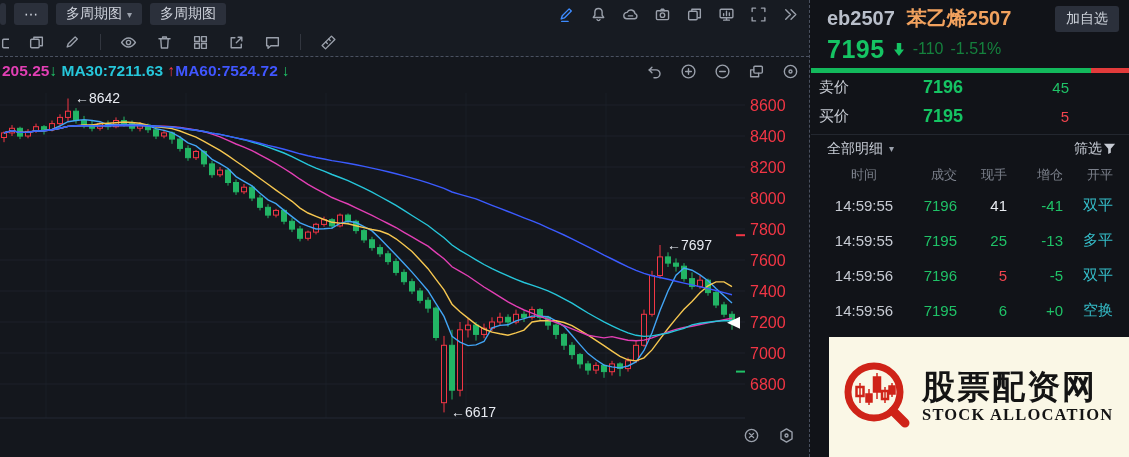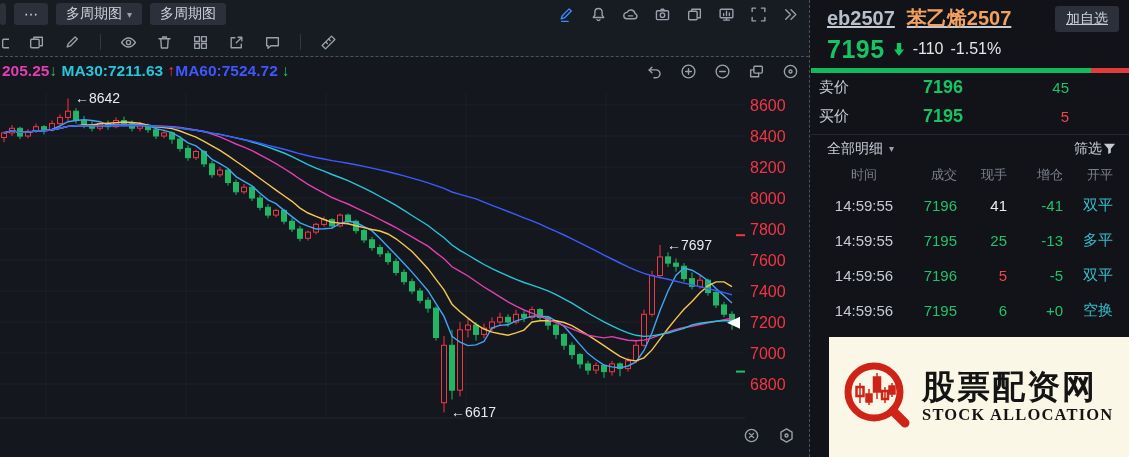--- a/index.html
+++ b/index.html
@@ -23,27 +23,27 @@
   .ic.blue{stroke:#3d8bff;}
   .ic.small{width:15px;height:15px;}
   .stub2{width:9px;overflow:hidden;margin-left:-12px;}
   .indicator-row{position:absolute;left:0;top:58px;width:100%;height:26px;display:flex;align-items:center;
                  padding-left:2px;box-sizing:border-box;font-size:15.5px;font-weight:bold;gap:2px;}
   .indicator-row .icons-right{gap:17px;font-weight:normal;}
   #chart-svg{position:absolute;left:0;top:85px;font-family:"Liberation Sans",sans-serif;}
   .chart-bottom-icons{position:absolute;right:14px;top:427px;display:flex;gap:18px;}
   
   .side-panel{position:absolute;left:811px;top:0;width:318px;height:457px;background:#111318;}
-  .sp-header{display:flex;align-items:center;height:31px;padding:3px 10px 0 16px;text-decoration:underline;}
+  .sp-header{display:flex;align-items:center;height:31px;padding:3px 10px 0 16px;}
   .sym-code{font-size:20px;font-weight:bold;color:#b9bfca;}
   .sym-name{font-size:20px;font-weight:bold;color:#f2a25e;margin-left:12px;}
   .add-watch{margin-left:auto;background:#2b303b;color:#cdd2da;font-size:14px;padding:4px 11px;border-radius:3px;}
   .sp-price{height:30px;display:flex;align-items:center;gap:7px;padding-left:16px;}
   .big-price{font-size:25px;font-weight:bold;color:#15c463;letter-spacing:.5px;}
-  .chg{font-size:16px;color:#e5e5e5;}
+  .chg{font-size:16px;color:#15803d;}
   .sp-tags{height:30px;display:flex;align-items:center;gap:8px;padding-left:16px;font-size:13px;}
   .tag{border:1px solid;border-radius:3px;padding:1px 6px;line-height:15px;}
   .mkt-status{margin-left:auto;padding-right:12px;color:#e8ebf0;font-size:15px;}
   .sp-bar{height:5px;margin-top:4px;display:flex;}
   .sp-bar .g{background:#13b95c;}
   .sp-bar .r{background:#e33b3b;flex:1;}
   .quote-row{height:29px;display:flex;align-items:center;padding-left:8px;font-size:15px;}
   .q-label{width:64px;color:#c6cad2;}
   .q-price{width:120px;text-align:center;font-size:18px;font-weight:bold;color:#15c463;}
   .q-qty{width:66px;text-align:right;font-size:15px;}

